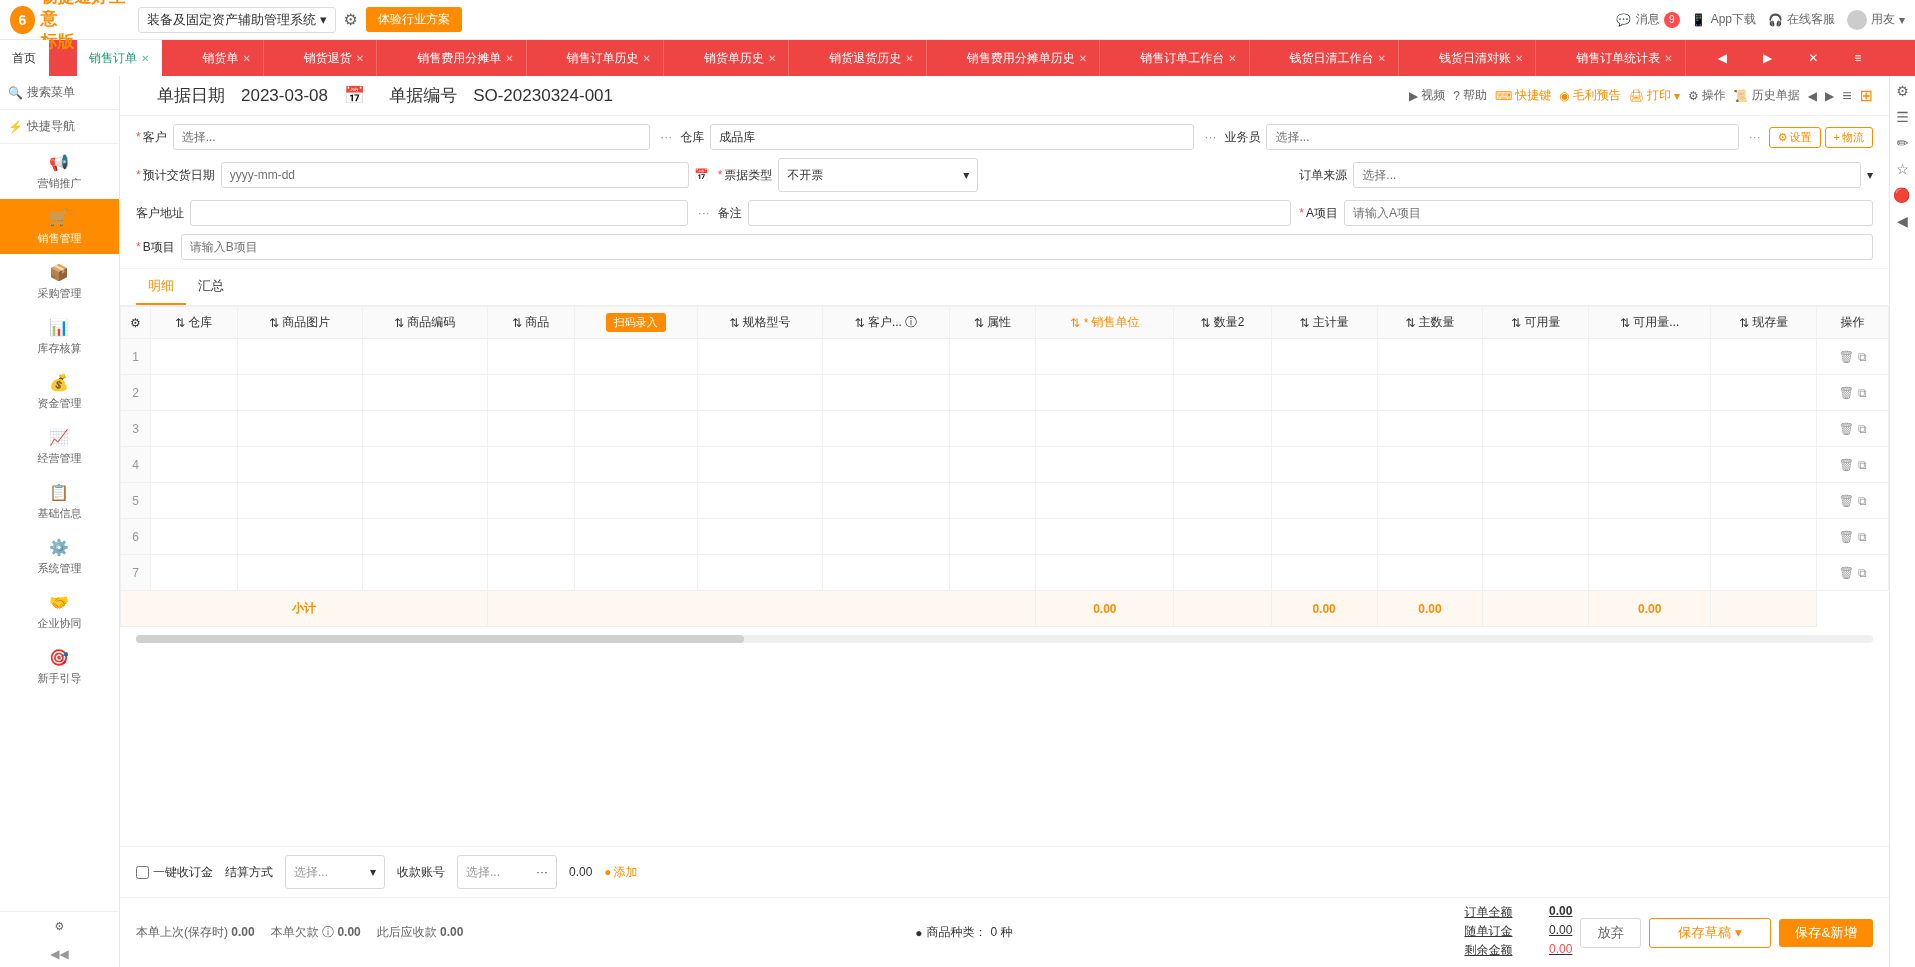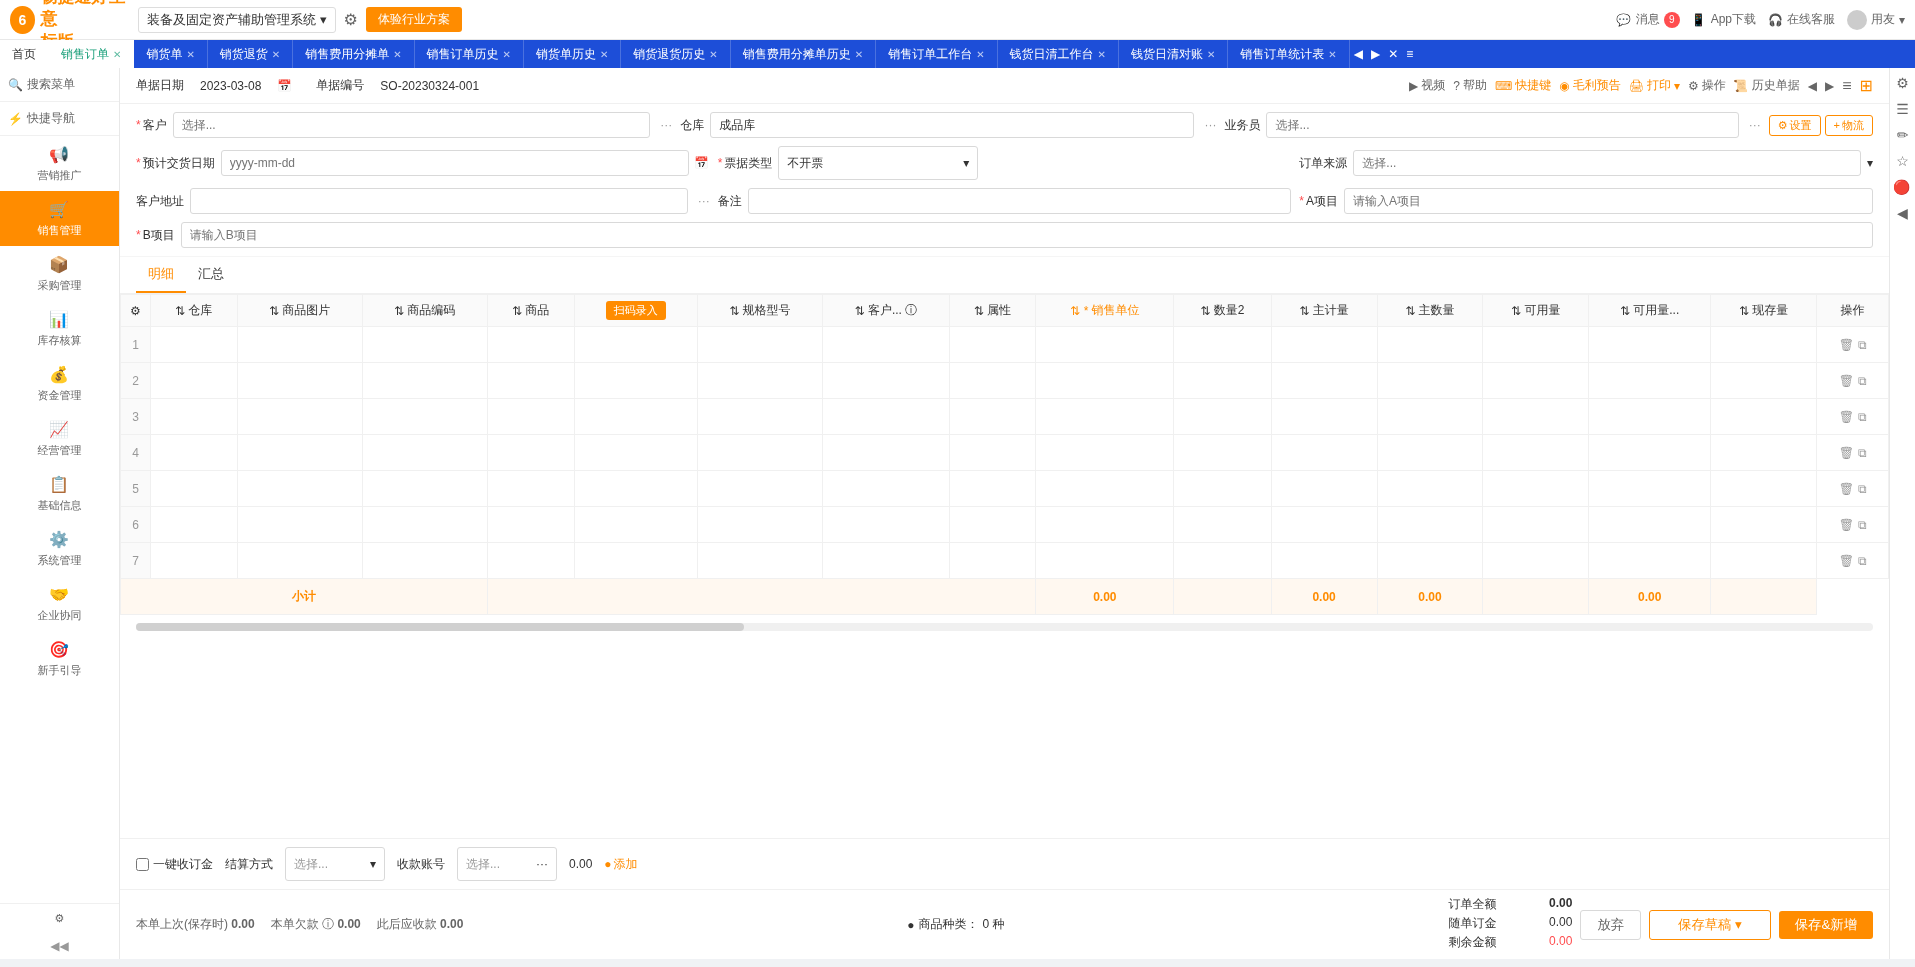--- a/index.html
+++ b/index.html
@@ -11,21 +11,21 @@
     .logo-area { display: flex; align-items: center; gap: 6px; width: 120px; }
     .logo-icon { width: 28px; height: 28px; background: #ff8c00; border-radius: 50%; display: flex; align-items: center; justify-content: center; color: white; font-size: 14px; font-weight: bold; }
     .logo-text { font-size: 17px; color: #ff8c00; line-height: 1.3; font-weight: bold; }
     .system-title { font-size: 13px; color: #333; border: 1px solid #ddd; padding: 3px 8px; border-radius: 3px; display: flex; align-items: center; gap: 4px; }
     .solution-btn { background: #ff8c00; color: white; border: none; padding: 4px 12px; border-radius: 3px; cursor: pointer; font-size: 12px; }
     .top-bar-right { display: flex; align-items: center; gap: 12px; font-size: 12px; color: #666; }
     .top-right-item { display: flex; align-items: center; gap: 4px; cursor: pointer; }
     .badge { background: #ff4d4f; color: white; border-radius: 50%; width: 16px; height: 16px; font-size: 10px; display: flex; align-items: center; justify-content: center; }
     
     
-    .nav-tabs { height: 28px; background: #1d4ed8; display: flex; align-items: center; overflow: hidden; }
+    .nav-tabs { height: 36px; background: #ef4444; display: flex; align-items: center; overflow: hidden; gap: 28px; }
     .nav-tab { padding: 0 12px; height: 36px; display: flex; align-items: center; color: #fff; cursor: pointer; white-space: nowrap; font-size: 12px; position: relative; gap: 4px; border-right: 1px solid rgba(255,255,255,0.2); }
     .nav-tab.active { background: #fff; color: #1a9f7a; }
     .nav-tab.home { background: #fff; color: #333; }
     .nav-tab .close-x { font-size: 10px; opacity: 0.7; }
     .nav-tab-arrows { display: flex; align-items: center; color: white; padding: 0 4px; cursor: pointer; }
     
     
     .main-layout { display: flex; height: calc(100vh - 76px); }
     
     
@@ -35,21 +35,21 @@
     .sidebar-item { padding: 8px 12px; display: flex; flex-direction: column; align-items: center; gap: 4px; cursor: pointer; color: #666; font-size: 11px; }
     .sidebar-item.active { background: #ff8c00; color: white; }
     .sidebar-item .icon { width: 20px; height: 20px; display: flex; align-items: center; justify-content: center; font-size: 16px; }
     .sidebar-footer { margin-top: auto; border-top: 1px solid #f0f0f0; }
     
     
     .content { flex: 1; overflow: hidden; display: flex; flex-direction: column; background: #fff; }
     
     
     .form-header { padding: 8px 16px; border-bottom: 1px solid #f0f0f0; display: flex; align-items: center; justify-content: space-between; background: #fff; }
-    .form-header-left { display: flex; align-items: center; gap: 16px; font-size: 12px; }
+    .form-header-left { display: flex; align-items: center; gap: 16px; font-size: 17px; margin-left: 21px; }
     .form-header-right { display: flex; align-items: center; gap: 8px; font-size: 12px; color: #666; }
     .header-action { display: flex; align-items: center; gap: 3px; cursor: pointer; }
     .header-action.orange { color: #ff8c00; }
     
     
     .form-section { padding: 8px 16px; border-bottom: 1px solid #f5f5f5; }
     .form-row { display: flex; align-items: center; gap: 8px; margin-bottom: 8px; }
     .form-row:last-child { margin-bottom: 0; }
     .field-group { display: flex; align-items: center; gap: 6px; flex: 1; }
     .field-label { color: #333; white-space: nowrap; font-size: 12px; }
@@ -81,21 +81,21 @@
     .bottom-area { border-top: 1px solid #f0f0f0; padding: 8px 16px; background: #fff; }
     .bottom-row { display: flex; align-items: center; gap: 12px; font-size: 12px; }
     .checkbox-item { display: flex; align-items: center; gap: 4px; cursor: pointer; }
     .add-btn { color: #ff8c00; cursor: pointer; display: flex; align-items: center; gap: 2px; }
     
     
     .footer { border-top: 1px solid #f0f0f0; padding: 6px 16px; background: #fff; display: flex; align-items: center; justify-content: space-between; font-size: 12px; }
     .footer-left { display: flex; gap: 16px; color: #666; }
     .footer-right { display: flex; align-items: center; gap: 8px; }
     .footer-summary { text-align: right; }
-    .footer-summary-row { display: flex; justify-content: flex-end; gap: 16px; margin-bottom: 2px; }
+    .footer-summary-row { display: flex; justify-content: flex-end; margin-bottom: 2px; text-decoration: underline; }
     .btn-discard { border: 1px solid #d9d9d9; background: #fff; color: #666; padding: 5px 16px; border-radius: 3px; cursor: pointer; }
     .btn-save-draft { border: 1px solid #ff8c00; background: #fff; color: #ff8c00; padding: 5px 28px; border-radius: 3px; cursor: pointer; }
     .btn-save-new { background: #ff8c00; color: white; border: none; padding: 5px 16px; border-radius: 3px; cursor: pointer; }
     
     
     .right-panel { width: 26px; background: #fff; border-left: 1px solid #e8e8e8; display: flex; flex-direction: column; align-items: center; padding: 4px 0; gap: 4px; flex-shrink: 0; }
     .right-panel-btn { width: 22px; height: 22px; display: flex; align-items: center; justify-content: center; cursor: pointer; color: #666; font-size: 14px; border-radius: 3px; }
     .right-panel-btn.orange { color: #ff8c00; }
     
     .scrollbar-track { height: 8px; background: #f0f0f0; border-radius: 4px; margin: 4px 0; }

